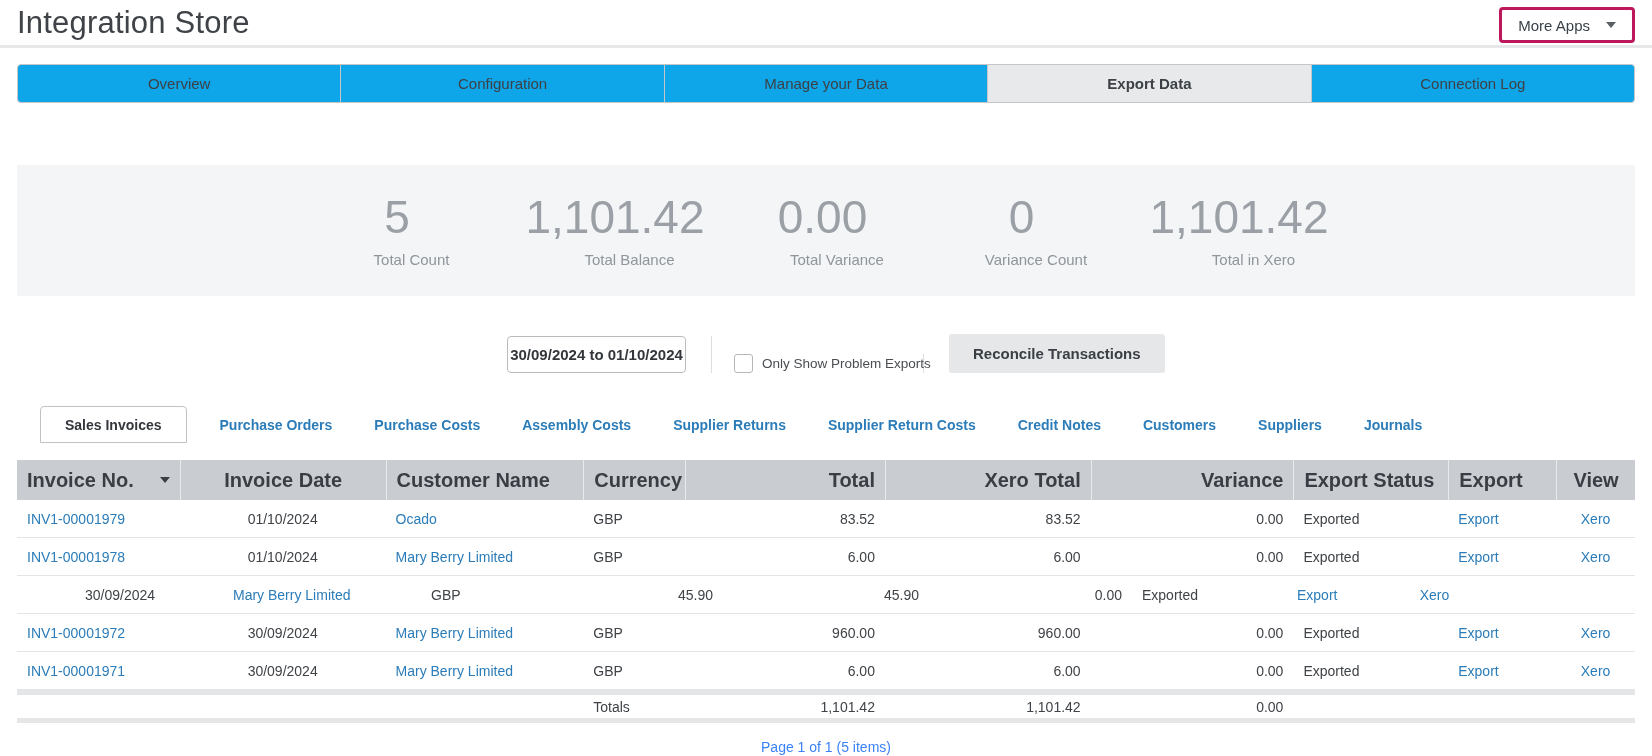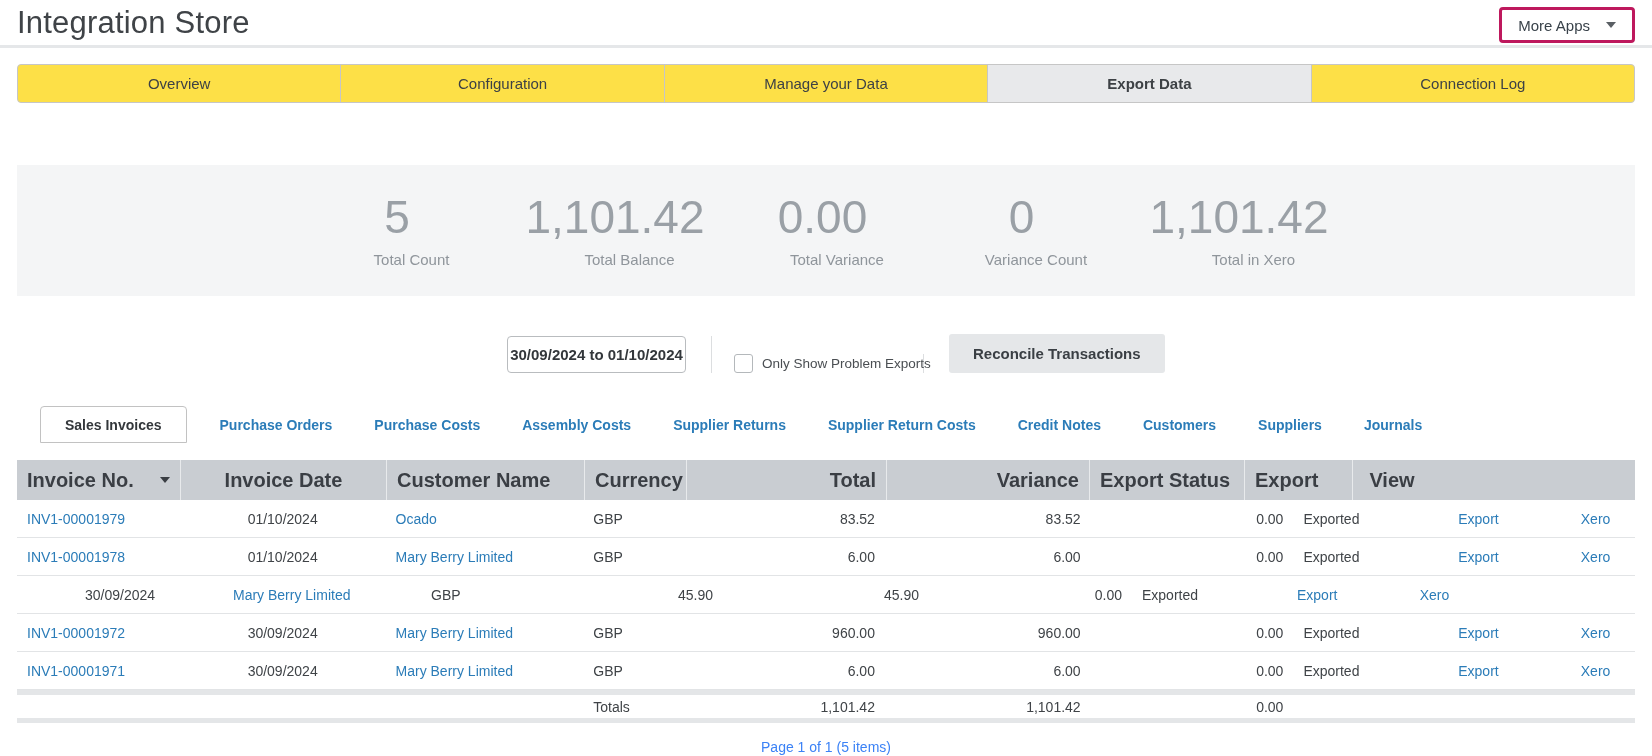--- a/index.html
+++ b/index.html
@@ -11,21 +11,21 @@
                  padding:5px 17px 0 17px; height:48px; border-bottom:3px solid #e5e7e9; }
   .page-title { font-size:31px; font-weight:300; color:#3f4347; letter-spacing:.2px; }
   .more-apps-btn { margin-top:2px; display:flex; align-items:center; gap:16px;
                    border:3px solid #be185d; border-radius:4px; padding:0 16px; height:36px;
                    font-size:15px; color:#39424a; cursor:pointer; background:#fff; }
   .caret-down { width:0; height:0; border-left:5px solid transparent;
                 border-right:5px solid transparent; border-top:6px solid #5a5f64; }
 
   
   .tab-bar { margin:16px 17px 0; display:flex; border:1px solid #c6c6c6;
-             border-radius:4px; overflow:hidden; height:39px; background:#fde047; }
+             border-radius:4px; overflow:hidden; height:39px; background:#0ea5e9; }
   .tab { flex:1; display:flex; align-items:center; justify-content:center;
          font-size:15px; color:#3d4145; border-left:1px solid #c6c6c6; cursor:pointer; }
   .tab:first-child { border-left:none; }
   .tab.active { background:#e8e9eb; font-weight:bold; }
 
   
   .stats-panel { margin:62px 17px 0; background:#f4f5f6; height:131px;
                  display:flex; align-items:center; padding-left:270px; }
   .stat { display:flex; flex-direction:column; align-items:center; justify-content:center; }
   .stat.s0 { width:220px; } .stat.s1 { width:216px; } .stat.s2 { width:199px; }
@@ -150,20 +150,21 @@
 <div class="grid">
   <div class="grid-header">
     <div class="gh c0">
       <span>Invoice No.</span>
       <span class="sort-caret"></span>
     </div>
     <div class="gh c1 al-c">Invoice Date</div>
     <div class="gh c2">Customer Name</div>
     <div class="gh c3">Currency</div>
     <div class="gh c4 al-r">Total</div>
+    <div class="gh c5 al-r">Xero Total</div>
     <div class="gh c6 al-r">Variance</div>
     <div class="gh c7">Export Status</div>
     <div class="gh c8">Export</div>
     <div class="gh c9 al-c">View</div>
   </div>
 
   <div class="grid-row">
     <div class="cell c0">
         <span class="link">INV1-00001979</span>
       </div>

